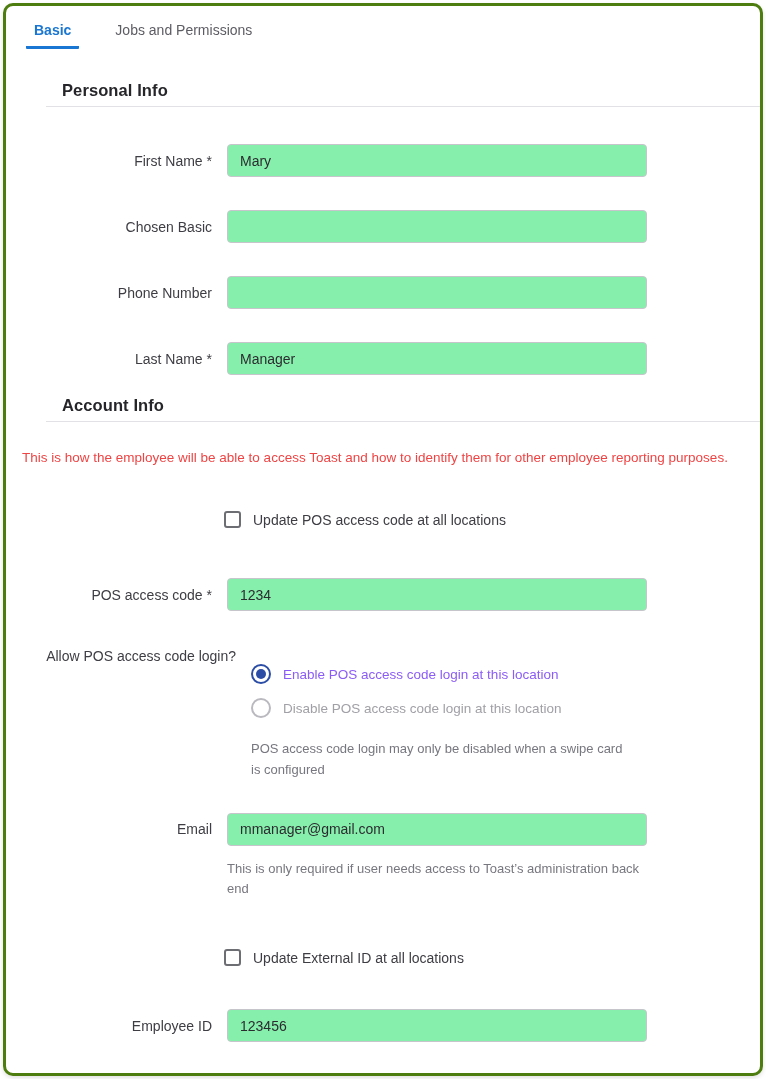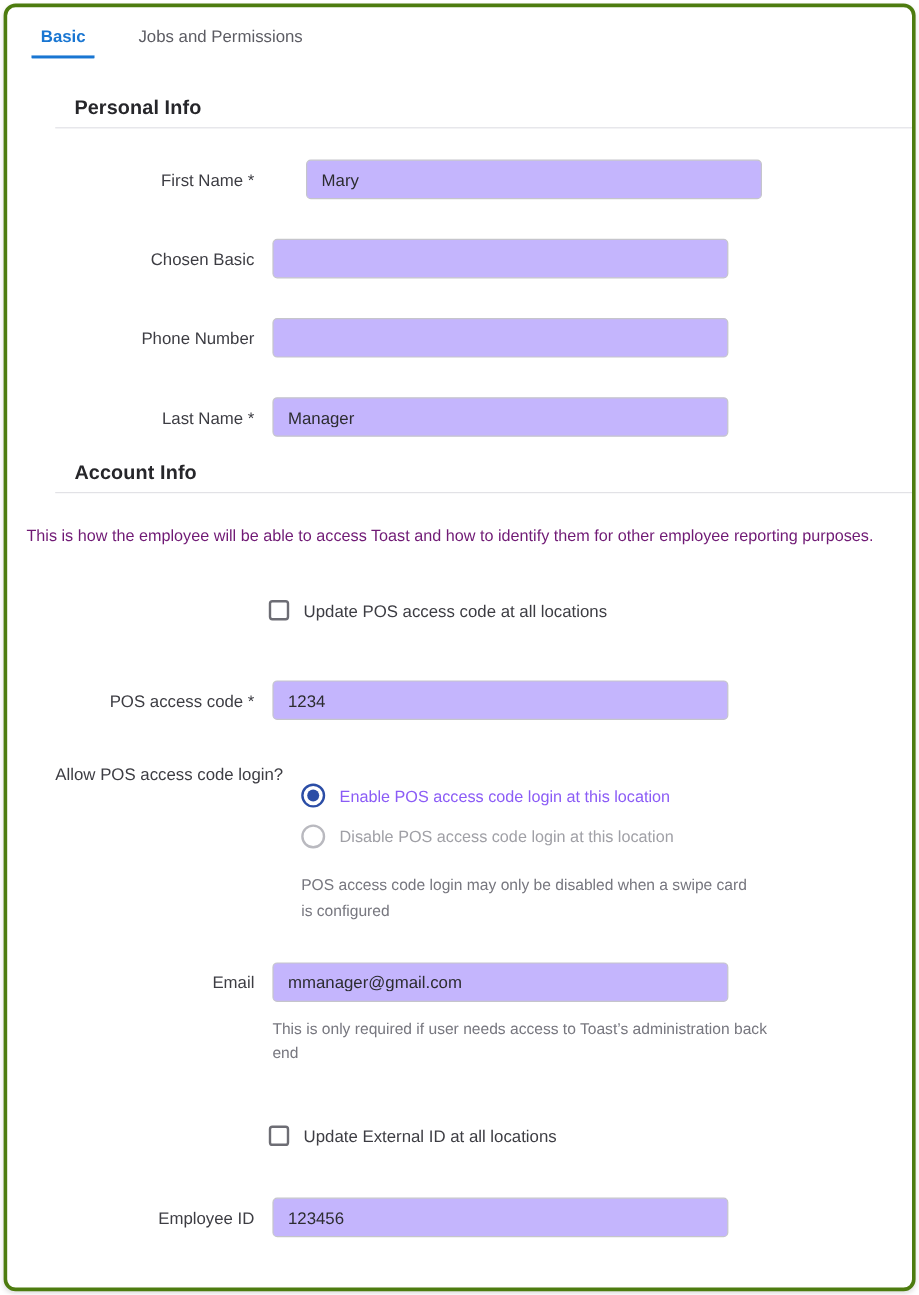--- a/index.html
+++ b/index.html
@@ -13,30 +13,30 @@
   .tabs { display: flex; gap: 28px; padding-top: 13px; margin-left: 20px; }
   .tab { font-size: 14px; padding: 3px 8px 8px; border-bottom: 3px solid transparent;
          color: #5c5c63; cursor: pointer; border-radius: 1px; }
   .tab.active { color: #1976d2; font-weight: 700; border-bottom-color: #1976d2; }
   
   .section-header { margin-top: 32px; padding: 0 16px 6px; border-bottom: 1px solid #e2e2e6; margin-left: 40px; }
   .section-header.second { margin-top: 21px; }
   .section-title { font-size: 16.5px; font-weight: 700; color: #26262a; letter-spacing: .1px; }
   
   .form-row { display: flex; align-items: center; }
-  .form-row.r1 { margin-top: 26px; gap: 28px; }
+  .form-row.r1 { margin-top: 37px; }
   .form-row.gap { margin-top: 33px; }
   .row-label { width: 190px; margin-left: 16px; text-align: right; font-size: 14px; color: #3d3d43; }
   .text-input {
-    margin-left: 15px; width: 380px; height: 33px;
-    border: 1px solid #c5c5cb; border-radius: 4px; background: #c4b5fd;
+    margin-left: 15px; width: 420px; height: 33px;
+    border: 1px solid #c5c5cb; border-radius: 4px; background: #86efac;
     font-family: "Liberation Sans", sans-serif; font-size: 14px; color: #2c2c30;
     padding: 0 12px; outline: none;
   }
-  .desc { margin: 28px 16px 0; font-size: 13.5px; color: #701a75; white-space: nowrap; }
+  .desc { margin: 28px 16px 0; font-size: 13.5px; color: #ef4444; white-space: nowrap; }
   
   .checkbox-row { display: flex; align-items: center; margin-left: 218px; }
   .checkbox-row.cb1 { margin-top: 46px; }
   .checkbox-row.cb2 { margin-top: 49px; }
   .checkbox { width: 17px; height: 17px; border: 2px solid #6d6d74; border-radius: 3px;
               background: #fff; cursor: pointer; flex: 0 0 auto; }
   .checkbox-label { margin-left: 12px; font-size: 14px; color: #3d3d43; }
   
   .hint { margin-left: 221px; font-size: 13px; color: #77777f; line-height: 1.6; }
   .hint.pos { margin-top: 13px; width: 470px; white-space: nowrap; }

